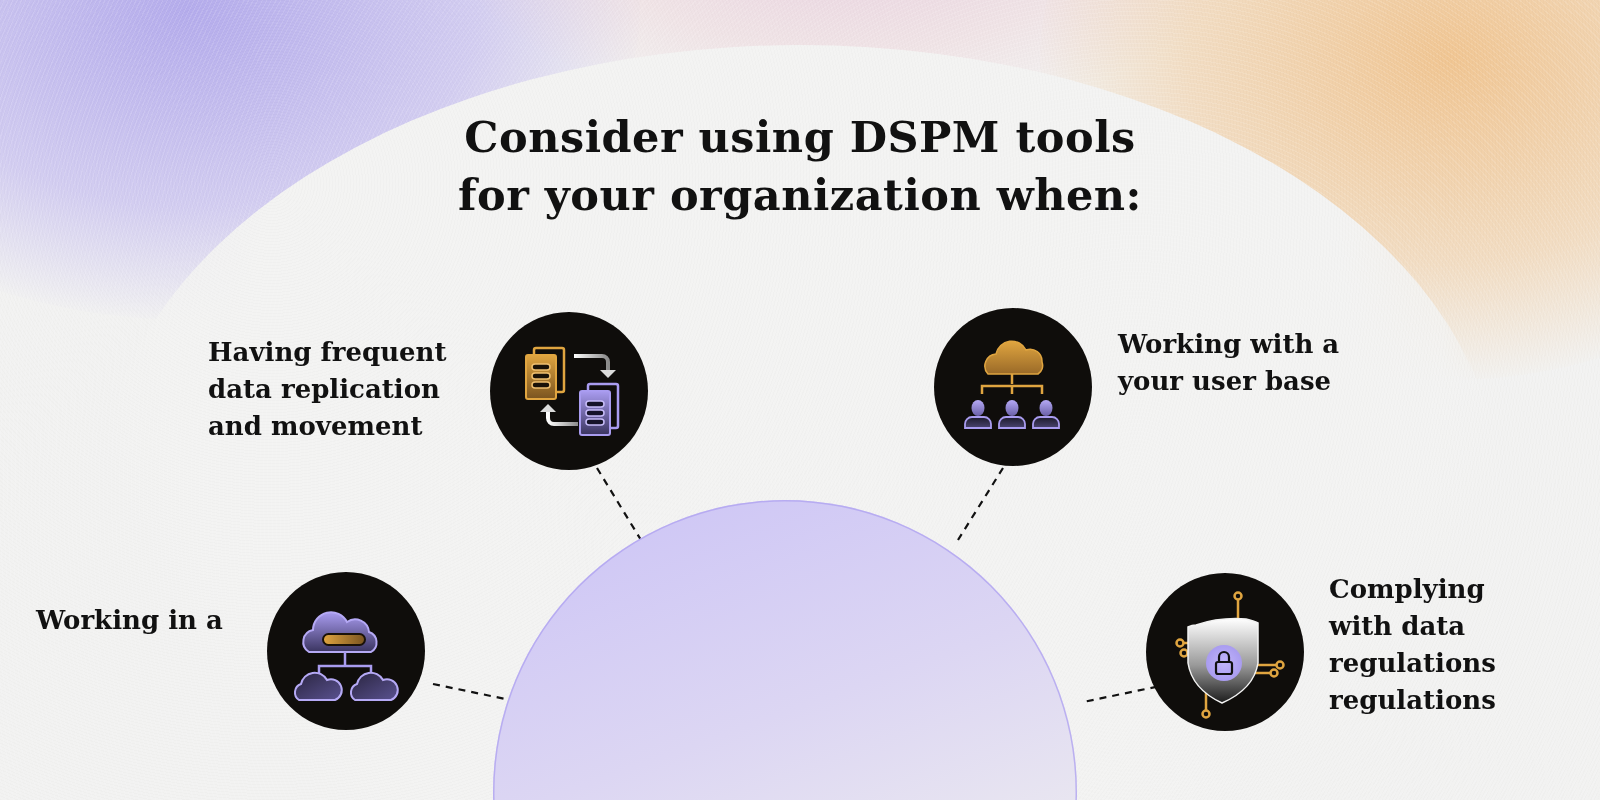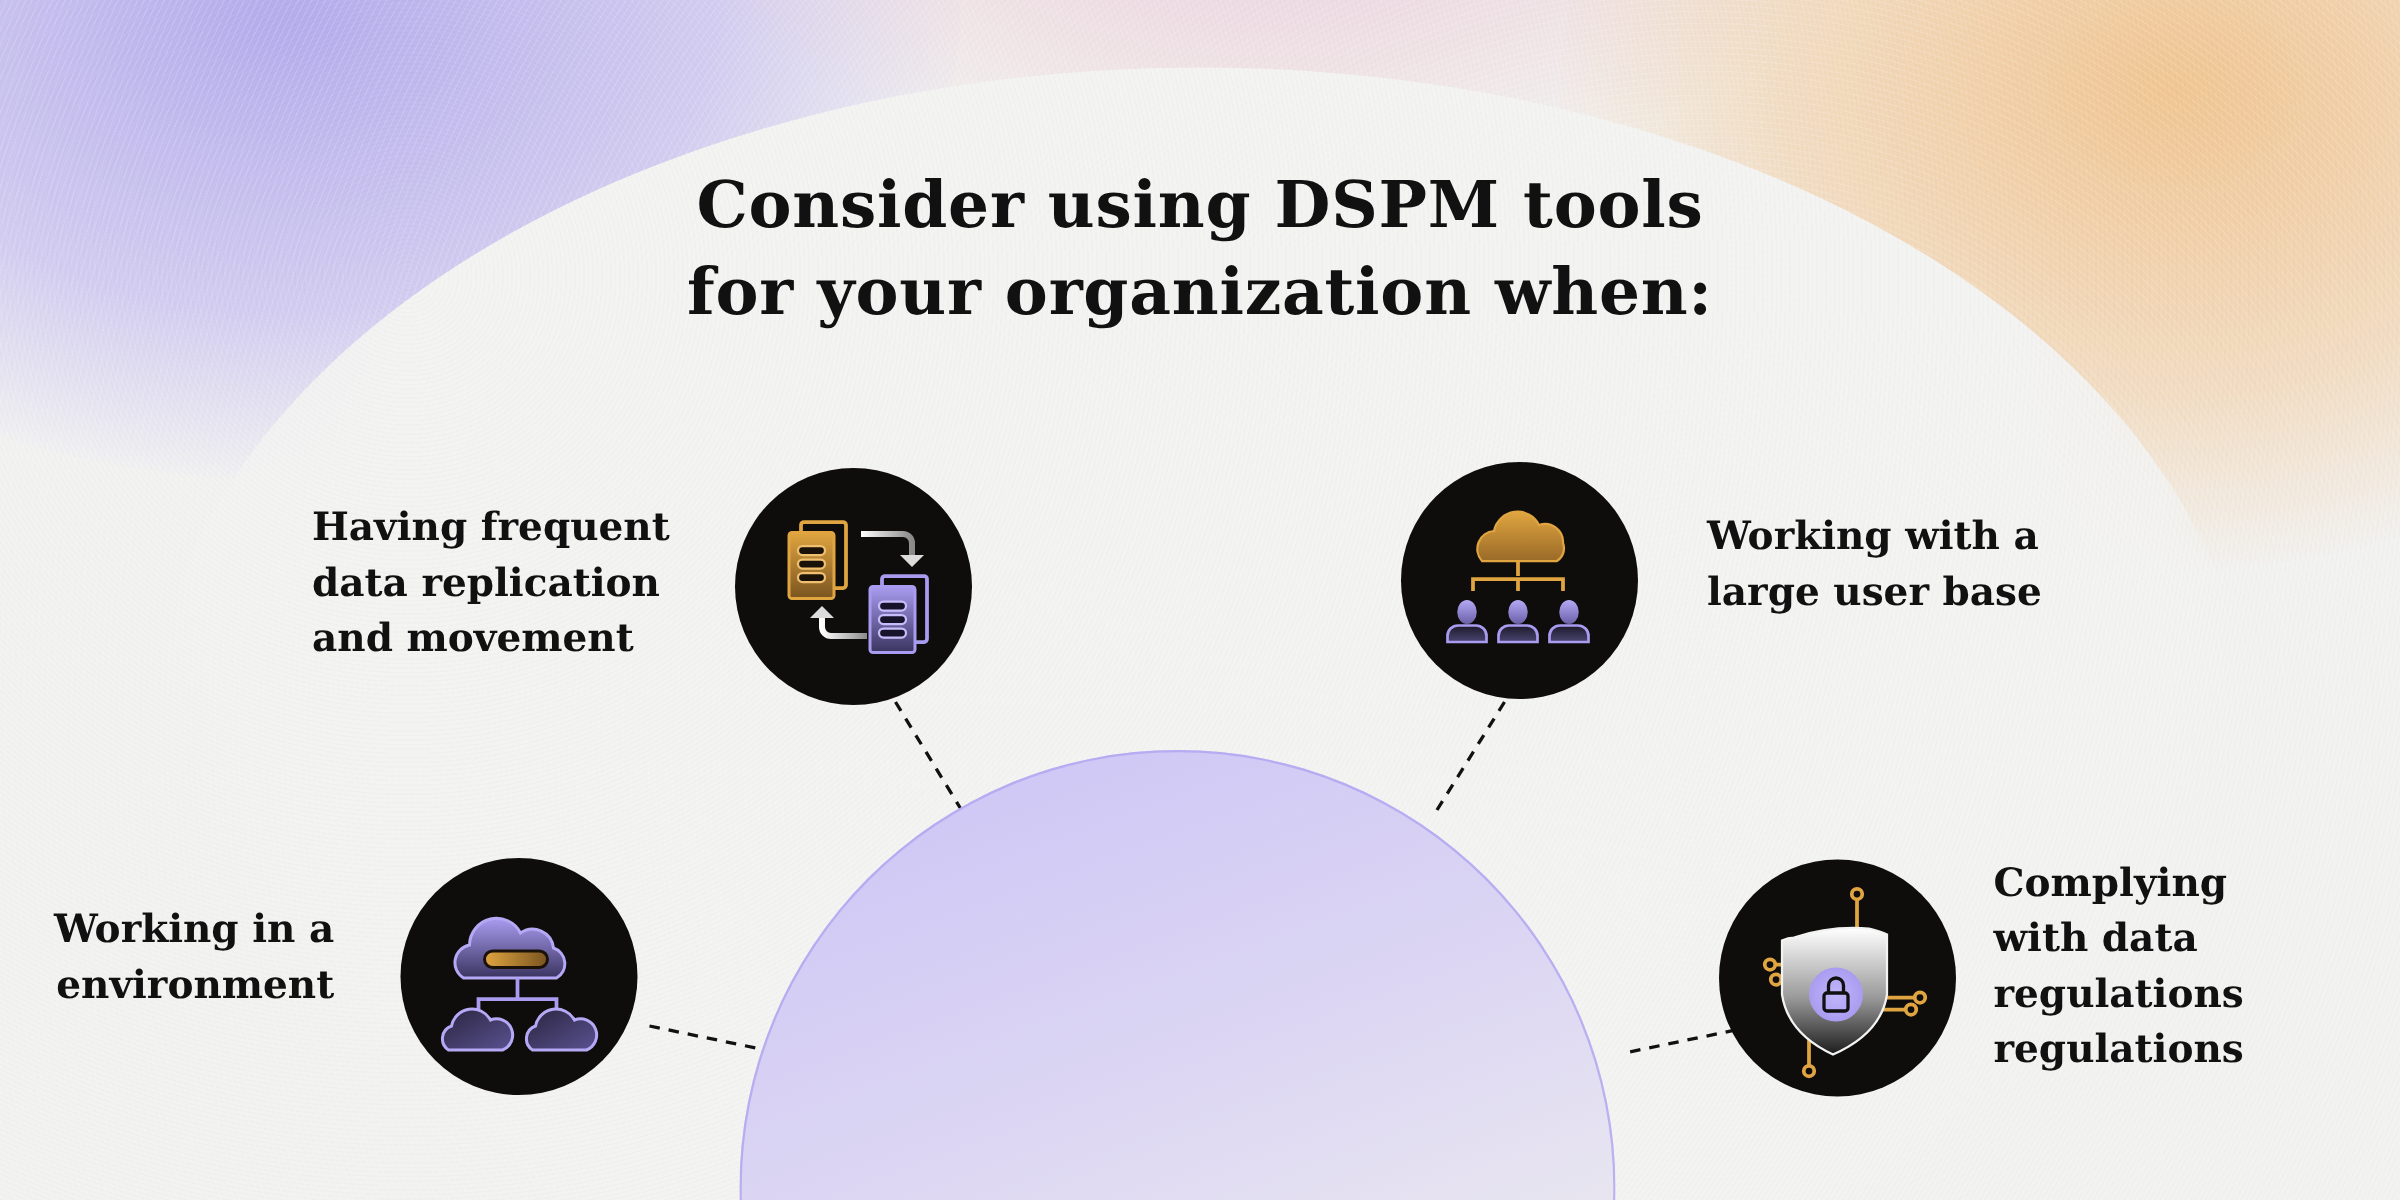--- a/index.html
+++ b/index.html
@@ -119,23 +119,23 @@
     <g>
       <ellipse cx="44" cy="100" rx="6.5" ry="8" fill="url(#purp2)"></ellipse>
       <path d="M31 120 v-4 a7 7 0 0 1 7 -7 h12 a7 7 0 0 1 7 7 v4 z" fill="url(#body2)" stroke="#a99cf0" stroke-width="1.8"></path>
       <ellipse cx="78" cy="100" rx="6.5" ry="8" fill="url(#purp2)"></ellipse>
       <path d="M65 120 v-4 a7 7 0 0 1 7 -7 h12 a7 7 0 0 1 7 7 v4 z" fill="url(#body2)" stroke="#a99cf0" stroke-width="1.8"></path>
       <ellipse cx="112" cy="100" rx="6.5" ry="8" fill="url(#purp2)"></ellipse>
       <path d="M99 120 v-4 a7 7 0 0 1 7 -7 h12 a7 7 0 0 1 7 7 v4 z" fill="url(#body2)" stroke="#a99cf0" stroke-width="1.8"></path>
     </g>
   </svg>
 </div>
-<div class="label" style="left:1118px; top:340px;margin-left:20px;">
+<div class="label" style="left:1118px; top:326px;">
   <span>Working with a</span>
-  <span>large user base</span>
+  <span>your user base</span>
 </div>
 
 <div class="node" style="left:267px; top:572px;">
   <svg viewBox="0 0 158 158">
     <defs>
       <linearGradient id="purp3" x1="0" y1="0" x2="0" y2="1">
           <stop offset="0" stop-color="#a99cf0"></stop>
           <stop offset="1" stop-color="#3a3460"></stop>
         </linearGradient>
       <linearGradient id="cl3" x1="0" y1="0" x2="1" y2="1">
@@ -149,21 +149,20 @@
     </defs>
     <path d="M42 80 a12 12 0 0 1 4 -22 a18 18 0 0 1 34 -8 a14 14 0 0 1 22 10 a11 11 0 0 1 2 20 z" fill="url(#purp3)" stroke="#b5a9f5" stroke-width="2"></path>
     <rect x="56" y="62" width="42" height="11" rx="5.5" fill="url(#bar3)" stroke="#1a1208" stroke-width="2"></rect>
     <path d="M78 80 v14 M52 106 v-12 h52 v12" fill="none" stroke="#a99cf0" stroke-width="2.5"></path>
     <path d="M32 128 a9 9 0 0 1 2 -16 a14 14 0 0 1 26 -4 a10 10 0 0 1 8 20 z" fill="url(#cl3)" stroke="#b5a9f5" stroke-width="2"></path>
     <path d="M88 128 a9 9 0 0 1 2 -16 a14 14 0 0 1 26 -4 a10 10 0 0 1 8 20 z" fill="url(#cl3)" stroke="#b5a9f5" stroke-width="2"></path>
   </svg>
 </div>
 <div class="label" style="left:36px; top:602px;text-align:right;">
   <span>Working in a</span>
-  <span>environment</span>
 </div>
 
 <div class="node" style="left:1146px; top:573px;">
   <svg viewBox="0 0 158 158">
     <defs>
       <linearGradient id="shield4" x1="0" y1="0" x2="0" y2="1">
           <stop offset="0" stop-color="#ffffff"></stop>
           <stop offset="0.55" stop-color="#9a9a9a"></stop>
           <stop offset="1" stop-color="#1c1c1c"></stop>
         </linearGradient>

